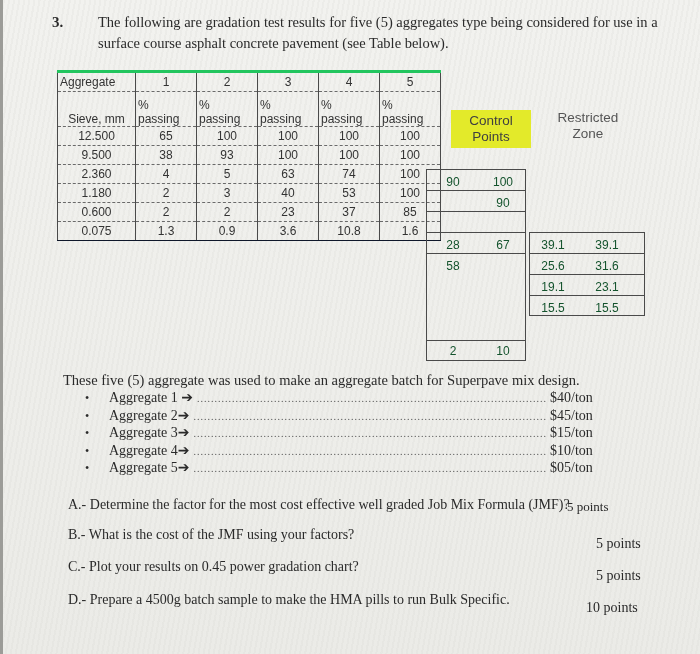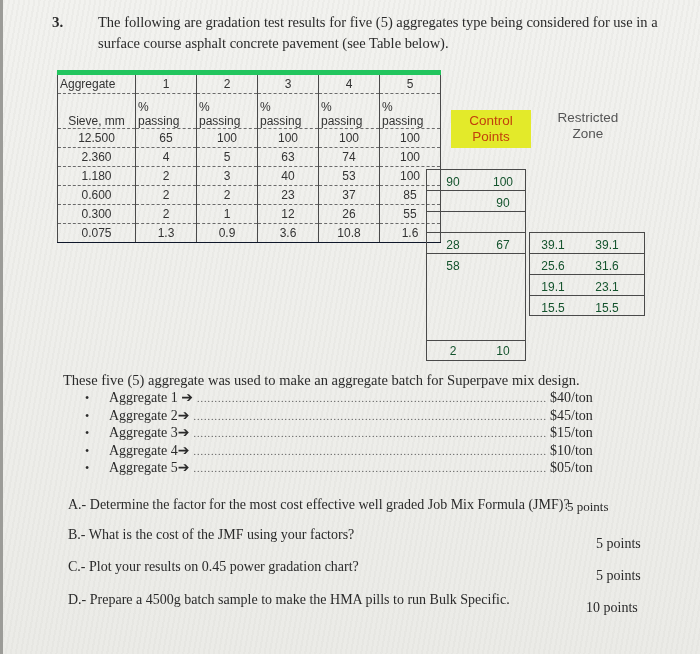--- a/index.html
+++ b/index.html
@@ -53,40 +53,40 @@
     table.grad td {
       border: 1px solid #4a4a4a;
       border-top: 1px dashed #6a6a6a;
       border-bottom: 1px dashed #6a6a6a;
       text-align: center;
       height: 18px;
       padding: 0;
     }
     table.grad td.sieve { width: 75px; }
     table.grad td.val { width: 58px; }
-    table.grad tr.hdr-agg td { height: 18px; border-top: 5px solid #22c55e; }
+    table.grad tr.hdr-agg td { height: 18px; border-top: 3px solid #22c55e; }
     table.grad tr.hdr-agg td.lbl { text-align: left; padding-left: 2px; }
     table.grad tr.hdr-factor td { height: 18px; }
     table.grad tr.hdr-factor td.lbl { text-align: left; padding-left: 2px; }
     table.grad tr.hdr-factor td.factor { background: #1f1f1f; border-color: #1f1f1f; }
     table.grad tr.hdr-pass td { height: 34px; line-height: 14px; vertical-align: bottom; }
     table.grad tr.hdr-pass td.val { text-align: left; padding-left: 2px; }
     table.grad tr.last td { border-bottom: 1px solid #0f172a; }
     .pct { display: block; }
 
     
     .cp-label {
       position: absolute;
       left: 451px; top: 110px;
       width: 80px; height: 38px;
       background: #e3ea2a;
       font-family: "Liberation Sans", sans-serif;
       font-size: 13.5px;
       line-height: 16px;
-      color: #c2410c;
+      color: #404040;
       text-align: center;
       padding-top: 3px;
       box-sizing: border-box;
     }
     .rz-label {
       position: absolute;
       left: 548px; top: 110px;
       width: 80px;
       font-family: "Liberation Sans", sans-serif;
       font-size: 13.5px;
@@ -199,20 +199,28 @@
   </tr>
   <tr>
     <td class="sieve">12.500</td>
     <td class="val">65</td>
     <td class="val">100</td>
     <td class="val">100</td>
     <td class="val">100</td>
     <td class="val">100</td>
   </tr>
   <tr>
+    <td class="sieve">9.500</td>
+    <td class="val">38</td>
+    <td class="val">93</td>
+    <td class="val">100</td>
+    <td class="val">100</td>
+    <td class="val">100</td>
+  </tr>
+  <tr>
     <td class="sieve">2.360</td>
     <td class="val">4</td>
     <td class="val">5</td>
     <td class="val">63</td>
     <td class="val">74</td>
     <td class="val">100</td>
   </tr>
   <tr>
     <td class="sieve">1.180</td>
     <td class="val">2</td>
@@ -221,28 +229,20 @@
     <td class="val">53</td>
     <td class="val">100</td>
   </tr>
   <tr>
     <td class="sieve">0.600</td>
     <td class="val">2</td>
     <td class="val">2</td>
     <td class="val">23</td>
     <td class="val">37</td>
     <td class="val">85</td>
-  </tr>
-  <tr>
-    <td class="sieve">0.300</td>
-    <td class="val">2</td>
-    <td class="val">1</td>
-    <td class="val">12</td>
-    <td class="val">26</td>
-    <td class="val">55</td>
   </tr>
   <tr class="last">
     <td class="sieve">0.075</td>
     <td class="val">1.3</td>
     <td class="val">0.9</td>
     <td class="val">3.6</td>
     <td class="val">10.8</td>
     <td class="val">1.6</td>
   </tr>
 </tbody>

